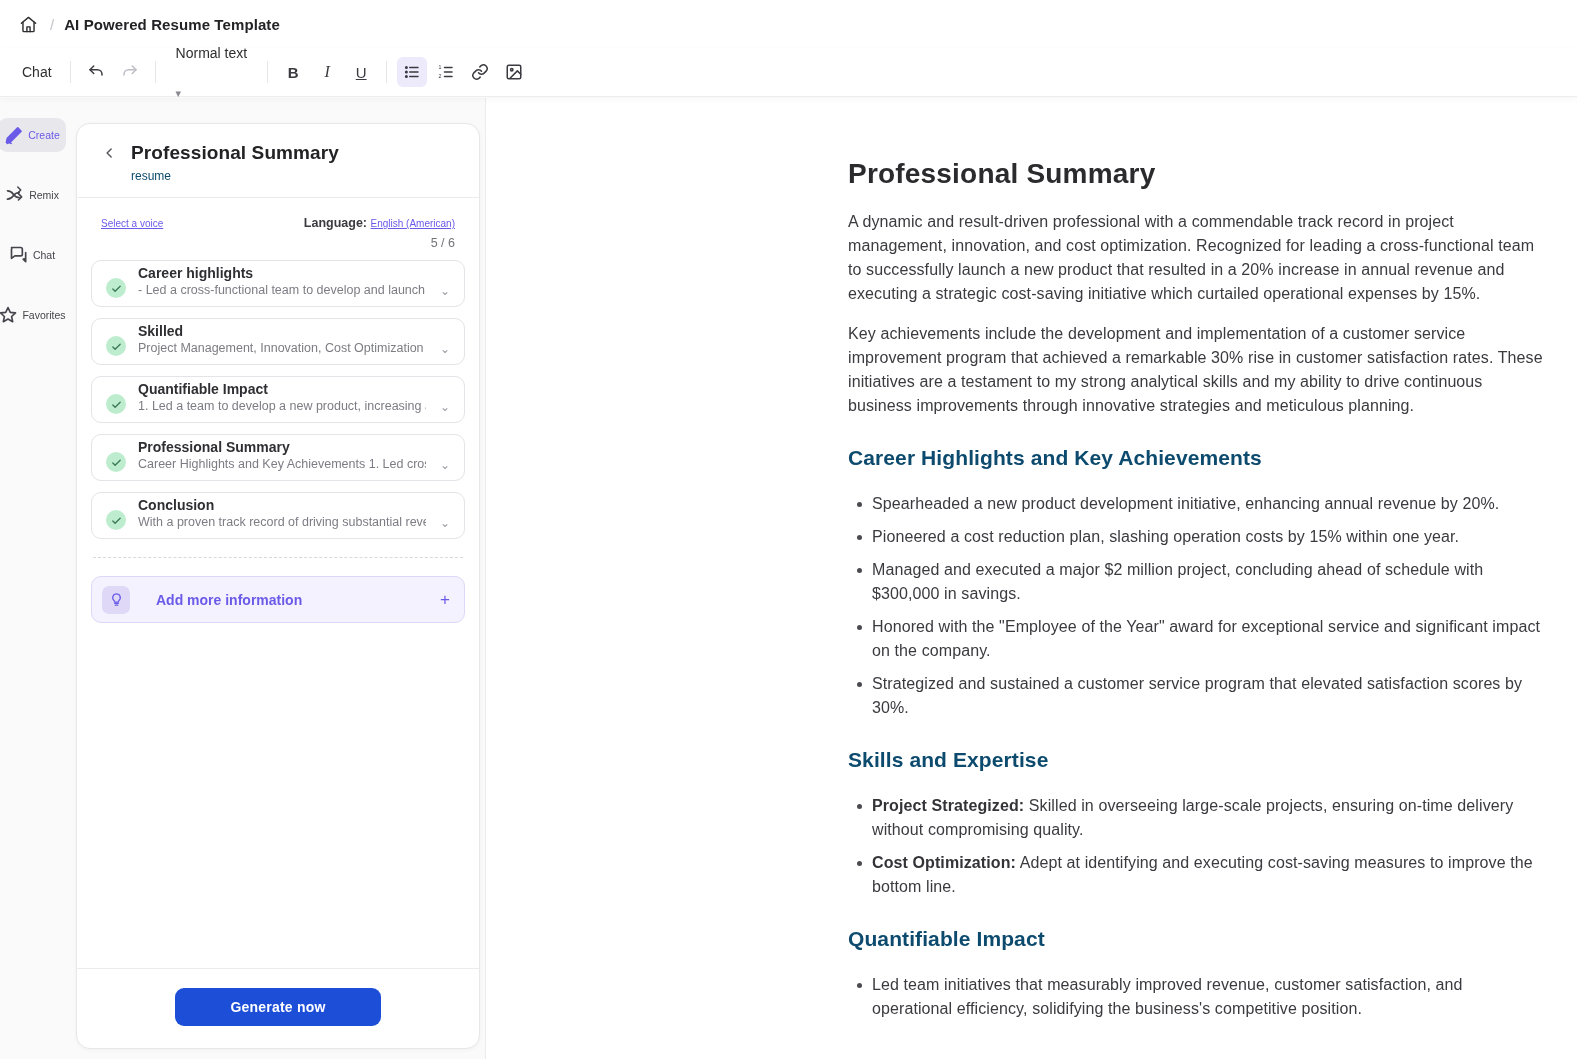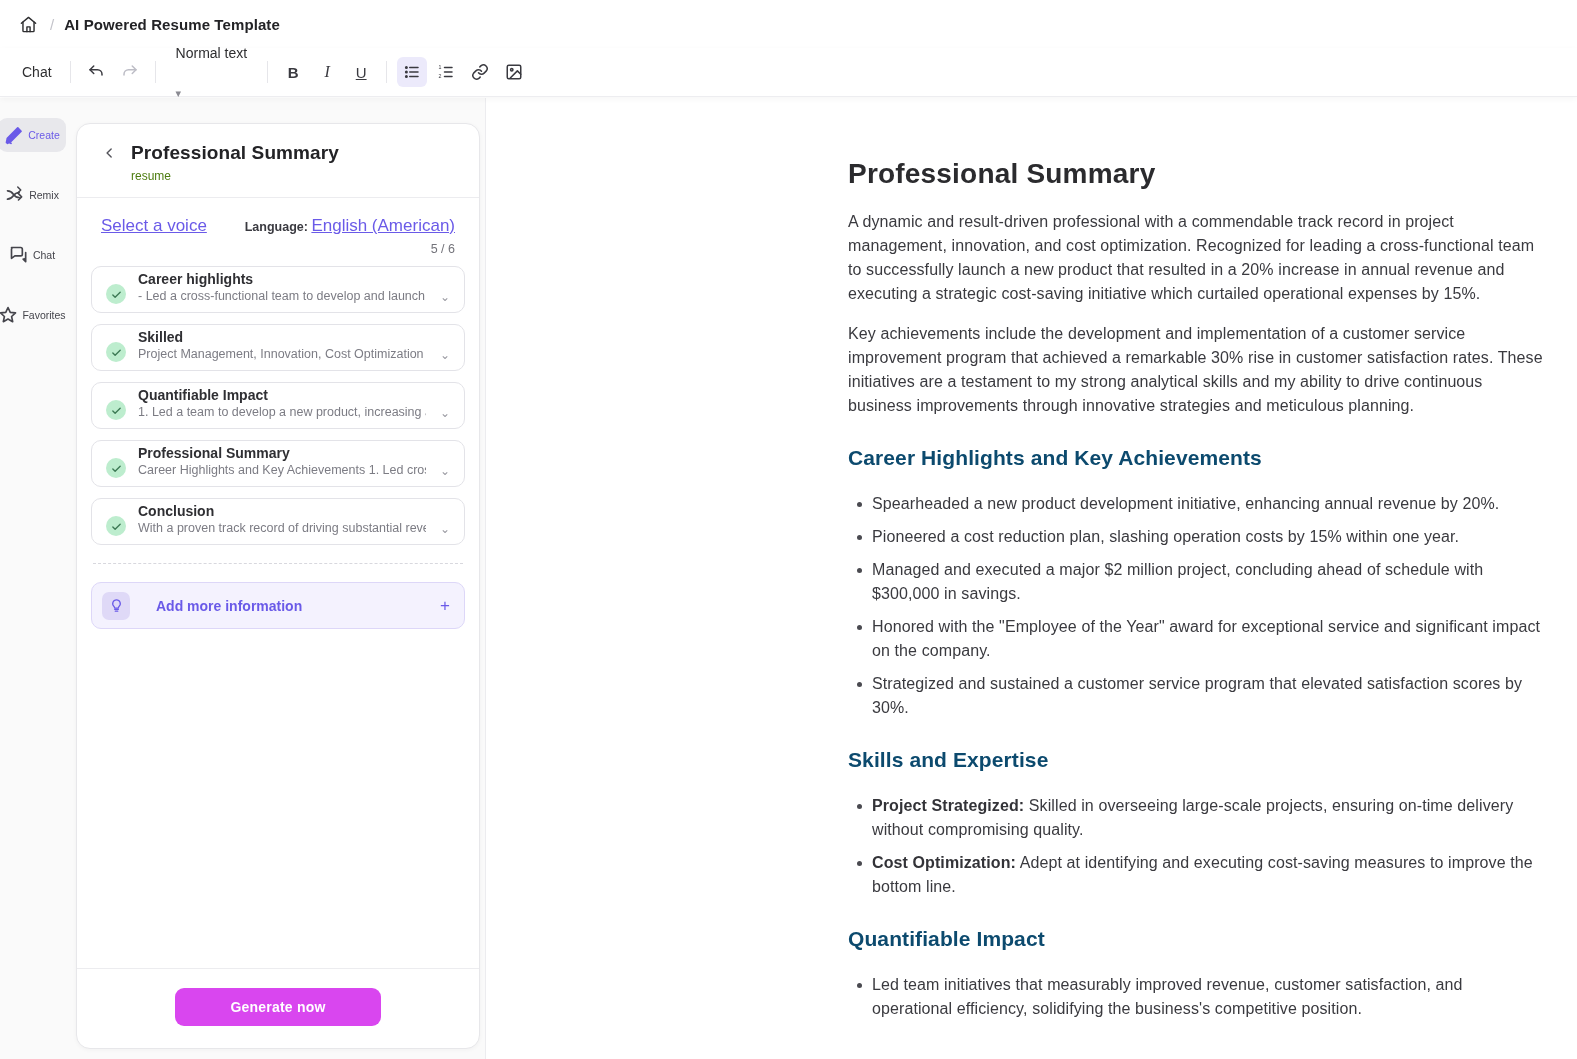--- a/index.html
+++ b/index.html
@@ -46,25 +46,25 @@
 
   
   .panel { position:absolute; top:25px; left:76px; width:404px; height:926px; background:#fff;
            border:1px solid #e7e7ea; border-radius:14px; box-shadow:0 1px 4px rgba(0,0,0,.04);
            display:flex; flex-direction:column; }
   .panel-header { padding:18px 22px 14px 22px; border-bottom:1px solid #ececef; }
   .ph-row { display:flex; align-items:center; gap:10px; }
   .back-btn { width:22px; height:22px; display:flex; align-items:center; justify-content:center;
               color:#55555c; cursor:pointer; font-size:15px; }
   .panel-title { font-size:19px; font-weight:700; color:#232326; letter-spacing:.1px; }
-  .panel-sub { font-size:12px; color:#4d7c0f; margin:5px 0 0 32px; }
+  .panel-sub { font-size:12px; color:#0c4a6e; margin:5px 0 0 32px; }
 
   .panel-body { padding:18px 14px 0 14px; flex:1; position:relative; }
   .voice-row { display:flex; justify-content:space-between; align-items:center; padding:0 10px; }
-  .plink { color:#6a5ae8; font-size:17px; text-decoration:underline; cursor:pointer; }
+  .plink { color:#6a5ae8; font-size:10px; text-decoration:underline; cursor:pointer; }
   .lang-label { font-size:12.5px; color:#3a3a40; font-weight:600; }
   .counter-row { text-align:right; padding:6px 10px 10px 0; font-size:12.5px; color:#73737a; }
 
   .step-card { display:flex; align-items:flex-end; gap:12px; border:1px solid #e3e3e8; border-radius:10px;
                background:#fff; padding:8px 12px 8px 14px; margin-bottom:11px; height:47px; cursor:pointer; }
   .check { width:20px; height:20px; min-width:20px; border-radius:50%; background:#bdedce;
            display:flex; align-items:center; justify-content:center; color:#3d7a55; }
   .sc-text { flex:1; min-width:0; }
   .sc-title { font-size:14px; font-weight:600; color:#2f2f33; line-height:17px; }
   .sc-sub { font-size:12.5px; color:#7c7c84; line-height:16px; white-space:nowrap; overflow:hidden; }
@@ -73,21 +73,21 @@
   .dashed-div { border-top:1.5px dashed #d8d8de; margin:18px 2px 18px 2px; }
 
   .add-box { display:flex; align-items:center; gap:14px; background:#f4f2fe; border:1px solid #ddd7f8;
              border-radius:10px; padding:8px 14px 8px 10px; height:47px; cursor:pointer; }
   .bulb-wrap { width:28px; height:28px; border-radius:7px; background:#dfd9f7; display:flex;
                align-items:center; justify-content:center; color:#6a5ae8; }
   .add-label { flex:1; color:#6a5ae8; font-size:14px; font-weight:600;margin-left:12px; }
   .add-plus { color:#6a5ae8; font-size:17px; font-weight:400; }
 
   .panel-footer { border-top:1px solid #ececef; padding:19px 0 22px 0; display:flex; justify-content:center; }
-  .generate-btn { width:206px; height:38px; background:#d946ef; color:#fff; border:none; border-radius:9px;
+  .generate-btn { width:206px; height:38px; background:#1d4ed8; color:#fff; border:none; border-radius:9px;
                   font-size:14px; font-weight:700; font-family:"Liberation Sans", sans-serif; cursor:pointer;
                   letter-spacing:.2px; }
 
   
   .doc-col { position:absolute; left:361px; top:60px; width:699px; }
   .doc-h1 { font-size:28px; font-weight:700; color:#2b2b2e; letter-spacing:.2px; margin-bottom:20px; }
   .doc-p { font-size:16px; line-height:24px; color:#3a3a3f; margin-bottom:16px; letter-spacing:.1px; }
   .doc-h2 { font-size:21px; font-weight:700; color:#0c4a6e; margin:28px 0 22px 0; letter-spacing:.1px; }
   .doc-ul { list-style:none; padding-left:24px; }
   .doc-ul li { position:relative; font-size:16px; line-height:24px; color:#3a3a3f; margin-bottom:9px; letter-spacing:.1px; }

